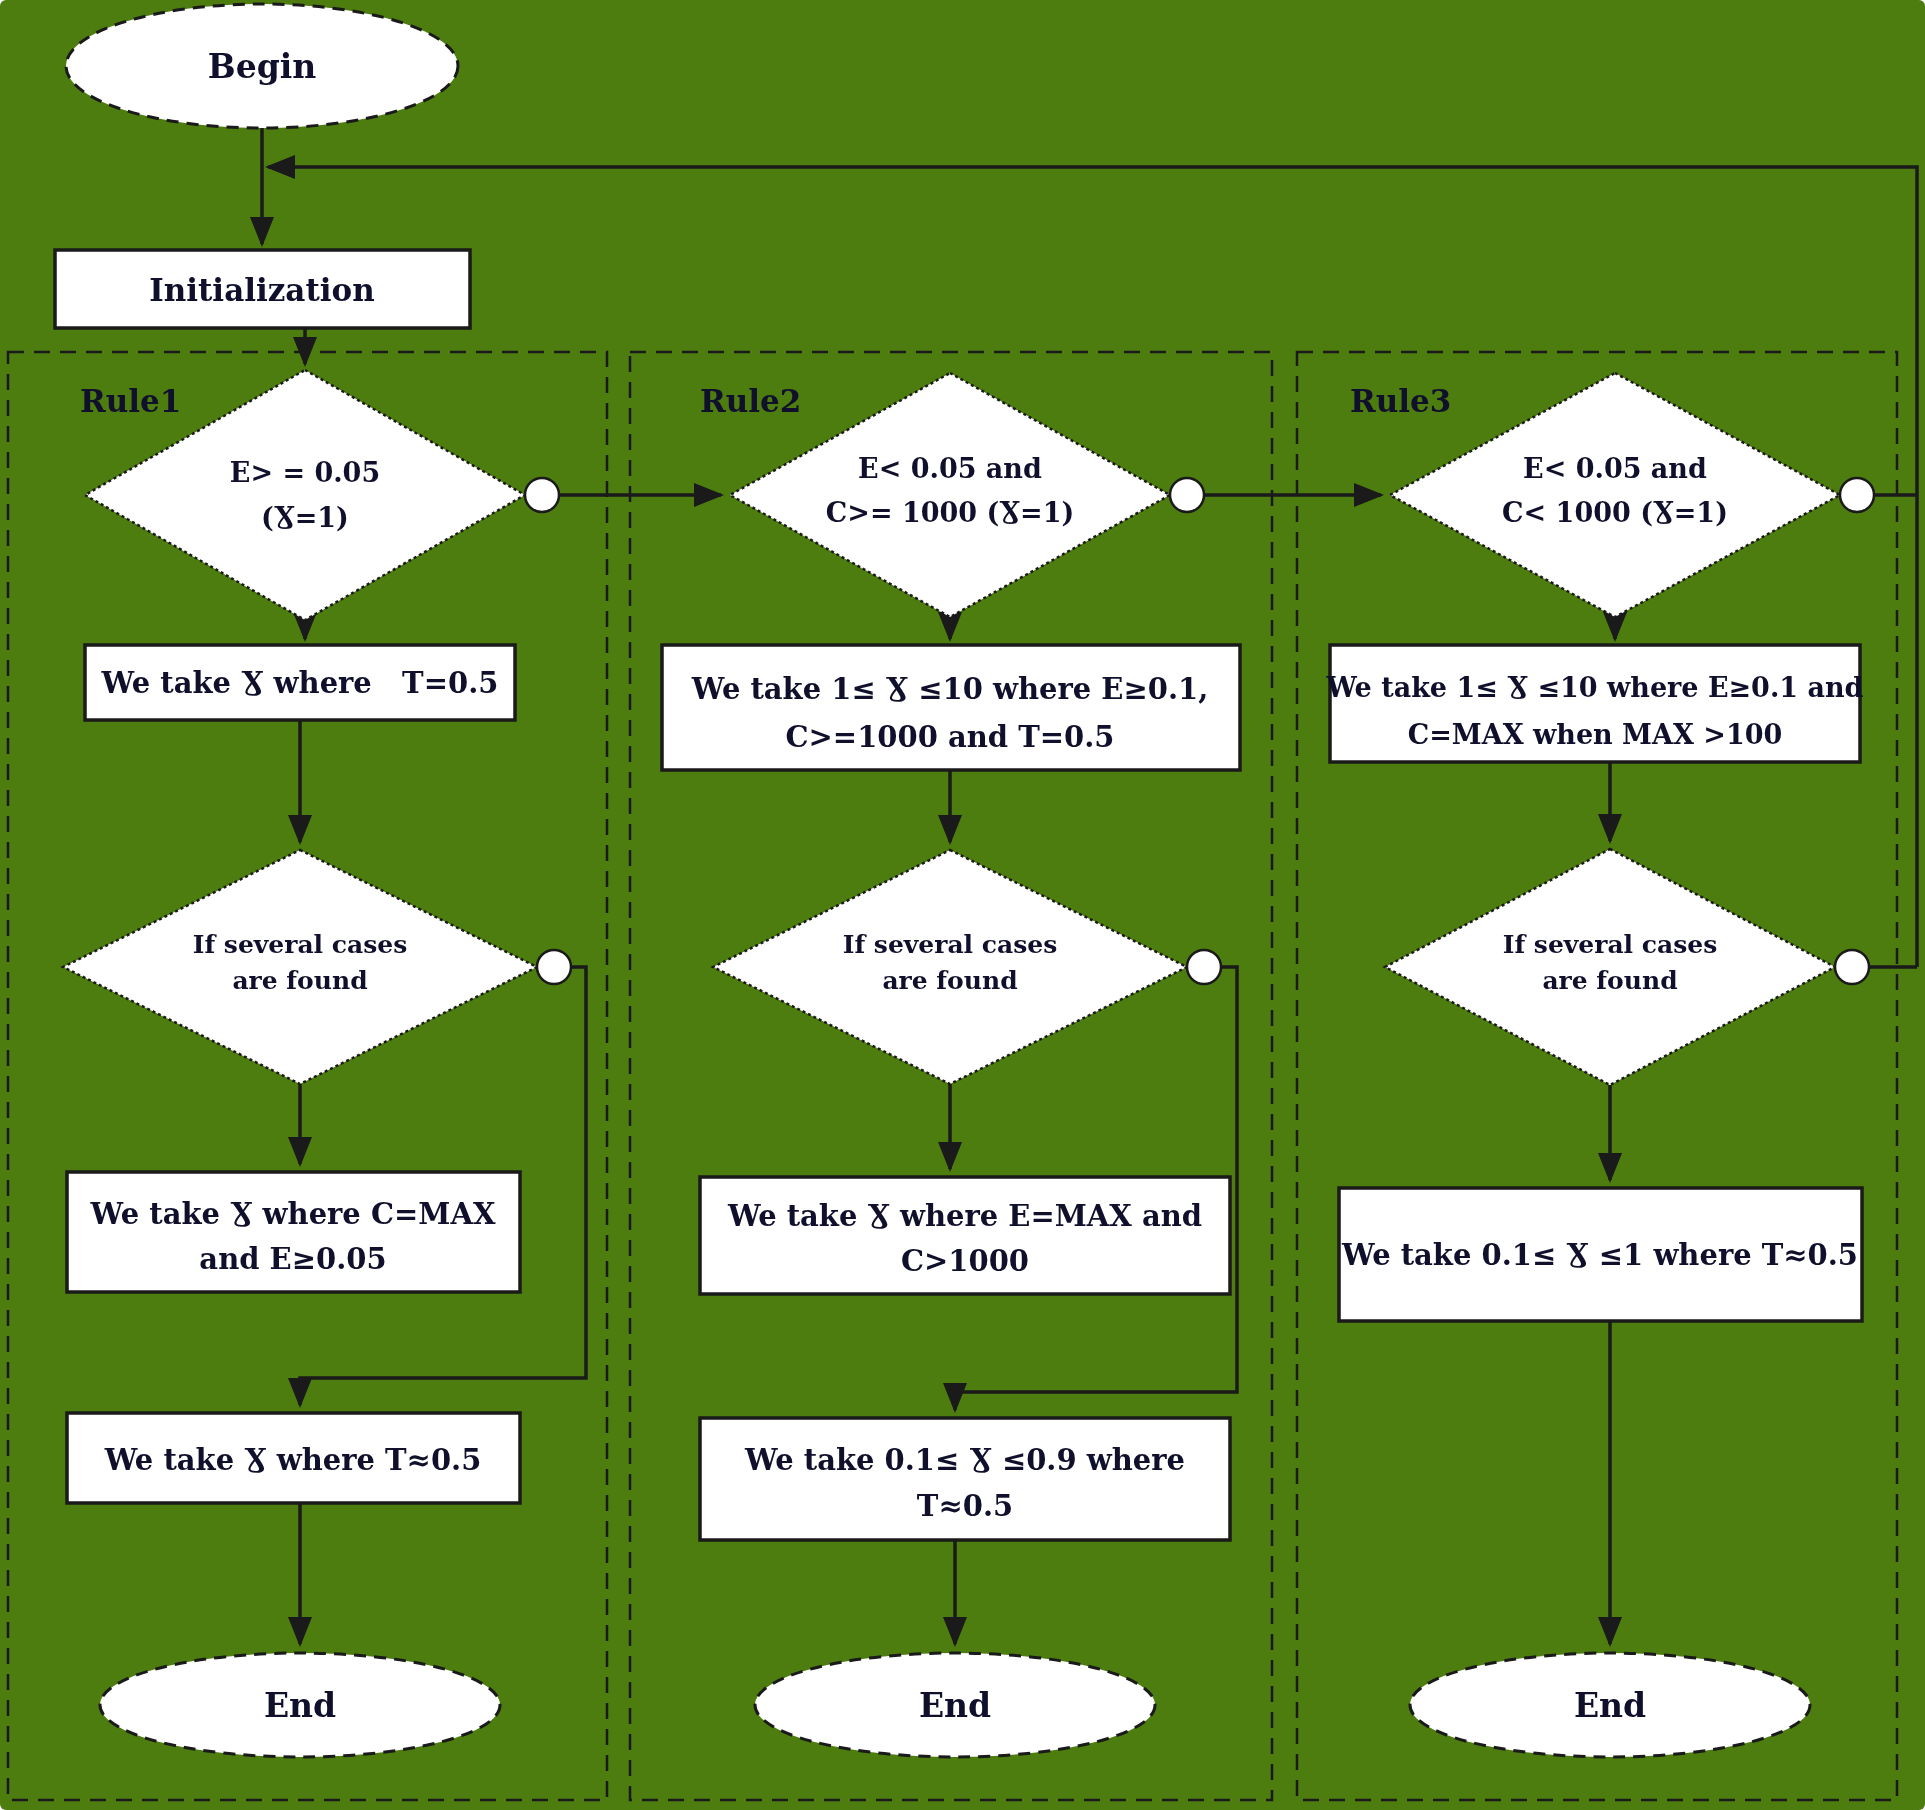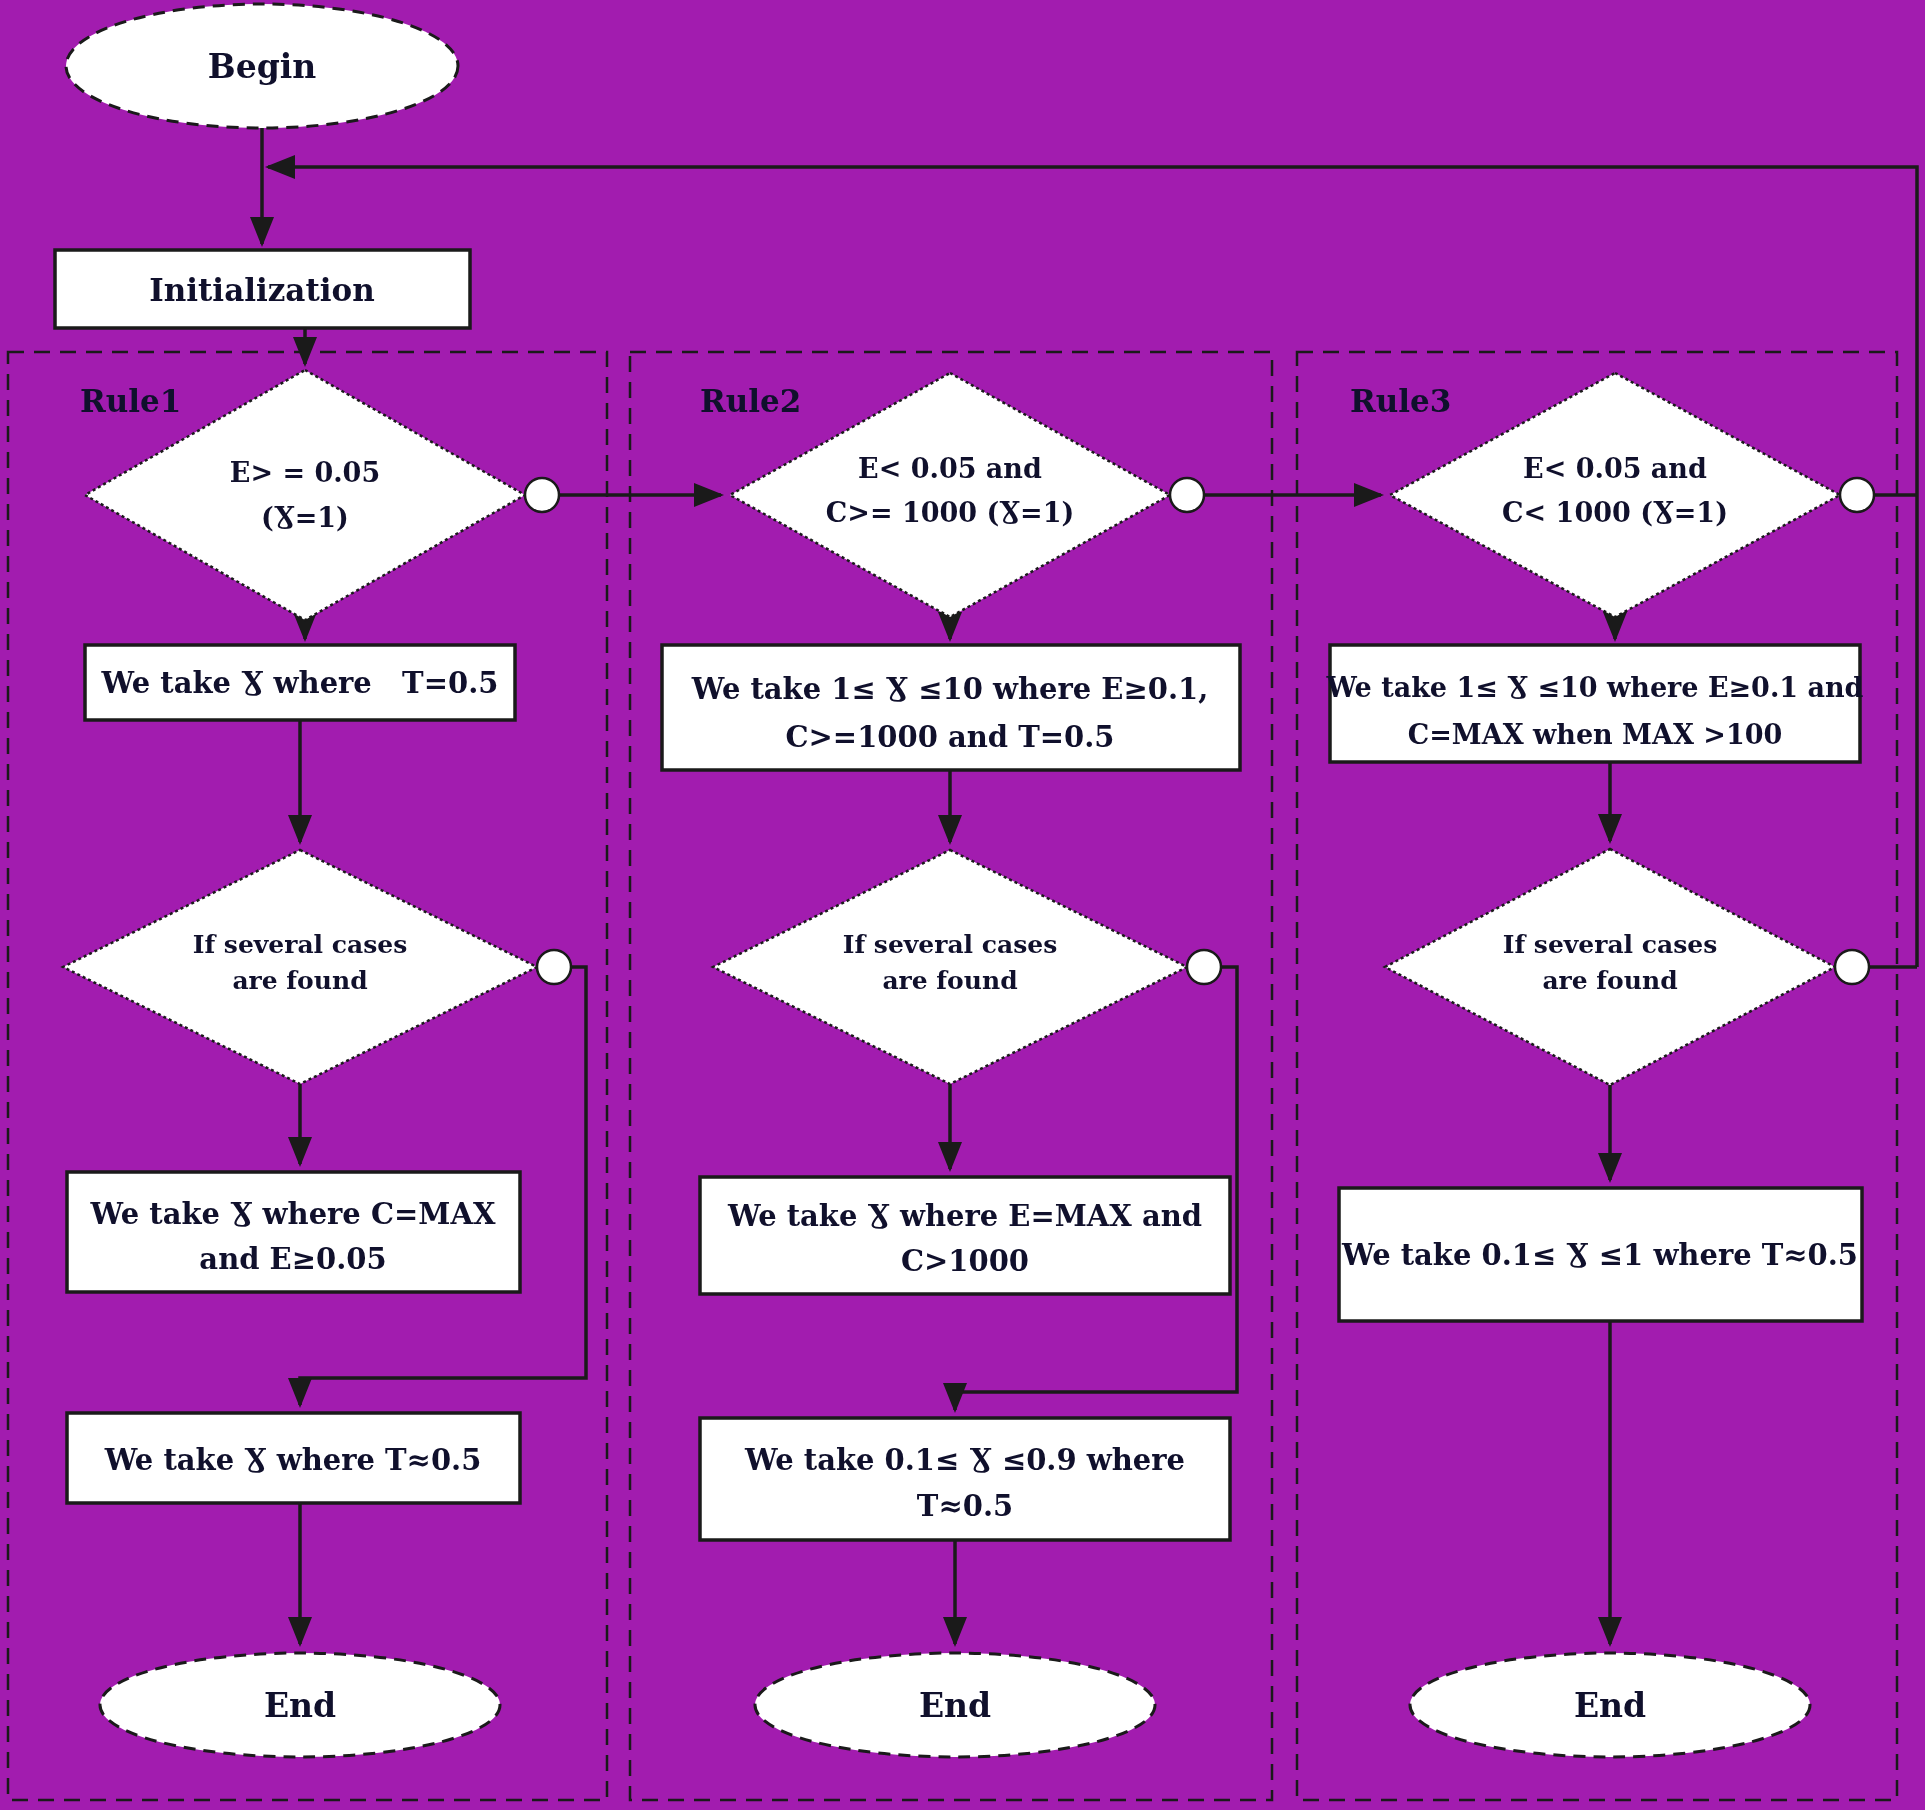--- a/index.html
+++ b/index.html
@@ -1,16 +1,16 @@
 <!DOCTYPE html>
 <html><head>
 <meta charset="utf-8">
 <style>
   html, body { margin: 0; padding: 0; background: #ffffff; }
-  #stage { width: 1925px; height: 1810px; position: relative; background: #a21caf; }
+  #stage { width: 1925px; height: 1810px; position: relative; background: #4d7c0f; border-radius: 6px; }
   svg { display: block; }
   text {
     font-family: "DejaVu Serif", "Liberation Serif", serif;
     font-weight: bold;
     fill: #10102c;
   }
   .t32 { font-size: 33px; }
   .t31 { font-size: 31px; }
   .t29 { font-size: 29px; }
   .t26 { font-size: 27px; }

